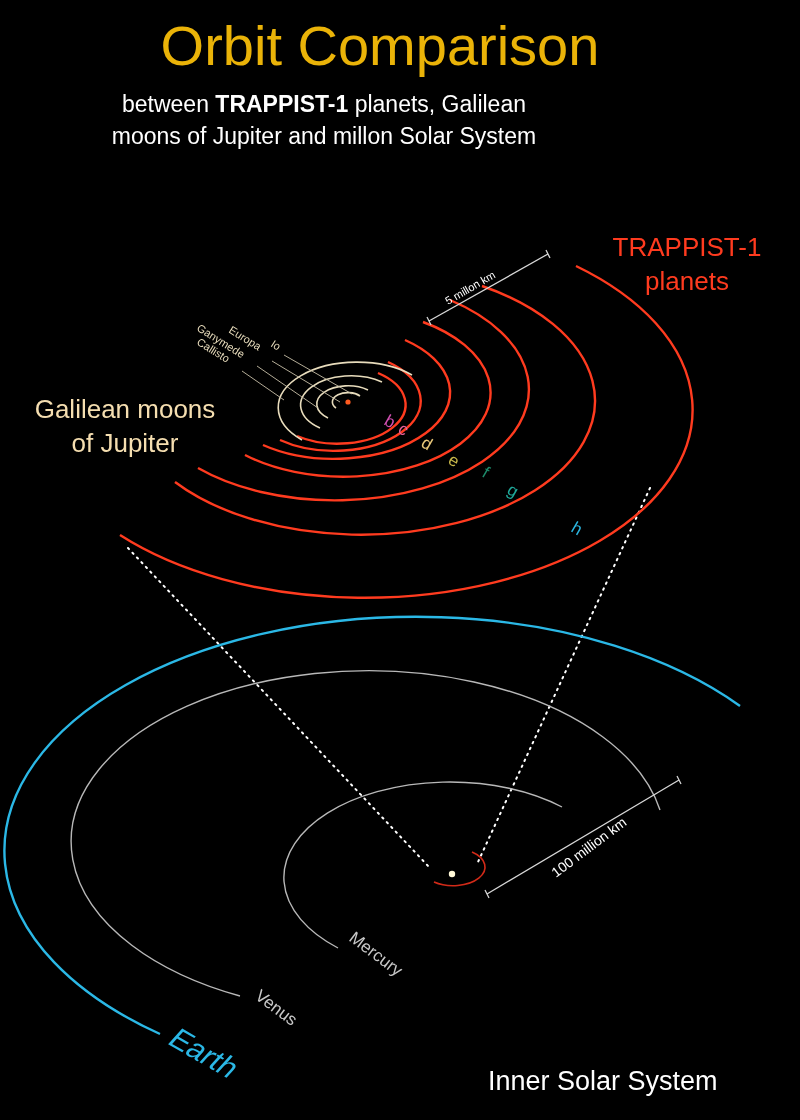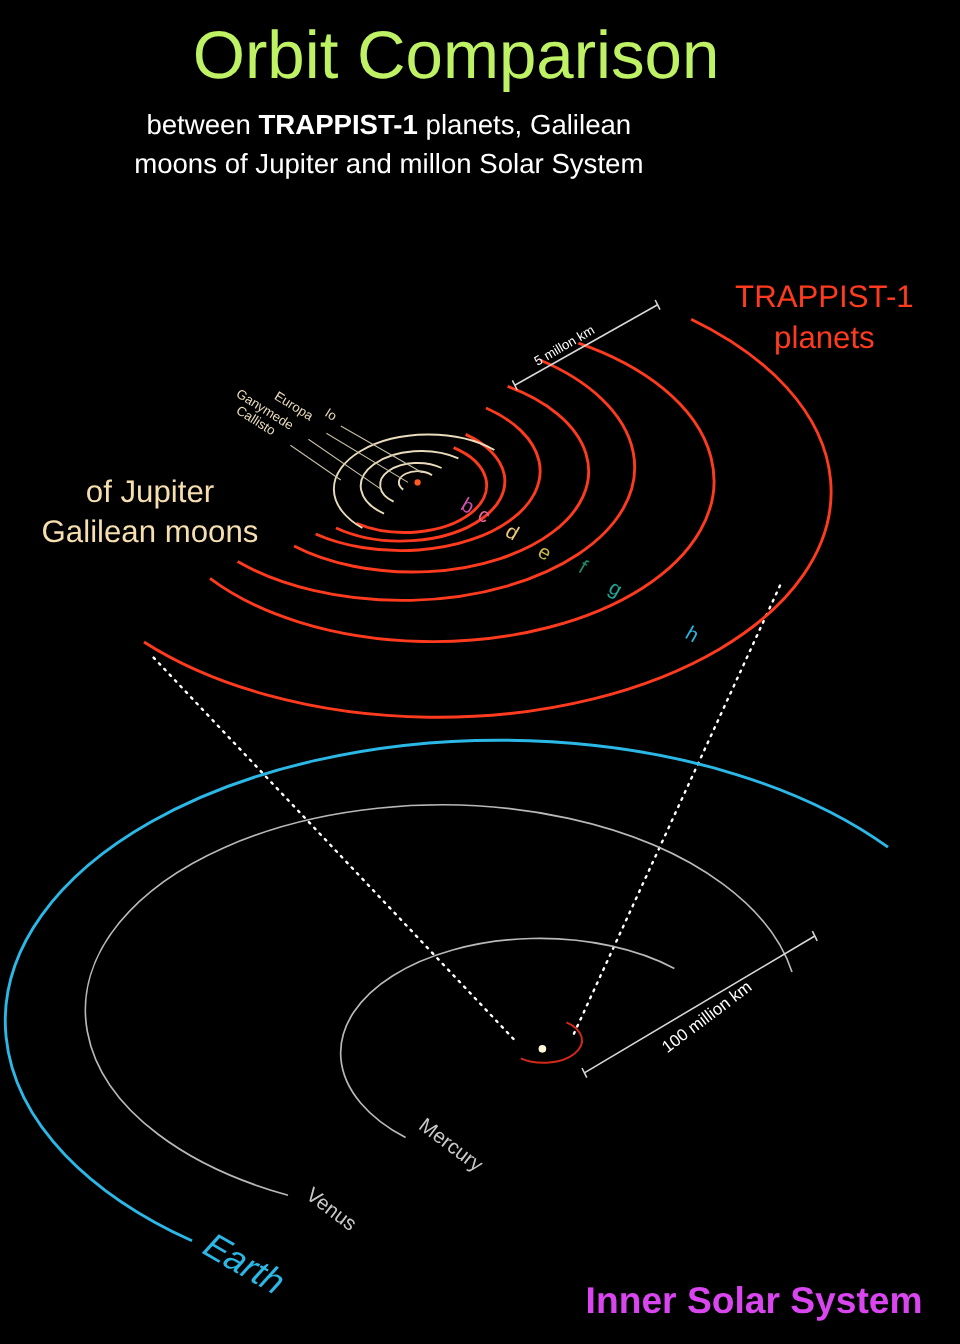--- a/index.html
+++ b/index.html
@@ -1,24 +1,24 @@
 <!DOCTYPE html>
 <html><head>
 <meta charset="utf-8">
 <style>
   html, body { margin: 0; padding: 0; background: #000; }
   body { width: 800px; height: 1120px; position: relative; overflow: hidden; font-family: "Liberation Sans", sans-serif; color: #fff; }
-  .title { position: absolute; top: 14px; left: 0; width: 760px; text-align: center; font-size: 56px; line-height: 64px; color: #bef264; }
+  .title { position: absolute; top: 14px; left: 0; width: 760px; text-align: center; font-size: 56px; line-height: 64px; color: #eab308; }
   .subtitle { position: absolute; top: 88px; left: 0; width: 648px; text-align: center; font-size: 23px; line-height: 32px; color: #fff; }
   .subtitle b { font-weight: bold; }
   svg.diagram { position: absolute; top: 0; left: 0; }
   .label { position: absolute; white-space: nowrap; }
   .trappist-label { left: 572px; top: 230px; width: 230px; text-align: center; font-size: 26px; line-height: 34px; color: #ff3b1f; }
   .galilean-label { left: 0px; top: 392px; width: 250px; text-align: center; font-size: 26px; line-height: 34px; color: #f5deb0; }
-  .inner-label { left: 488px; top: 1066px; font-size: 31px; color: #d946ef; font-weight: bold; }
+  .inner-label { left: 488px; top: 1066px; font-size: 27px; color: #ffffff; }
 </style>
 </head>
 <body>
 
 <div class="title">Orbit Comparison</div>
 <div class="subtitle">
   <span>between </span><b>TRAPPIST-1</b><span> planets, Galilean</span><br>
   <span>moons of Jupiter and millon Solar System</span>
 </div>
 
@@ -97,16 +97,16 @@
     <line x1="677" y1="776" x2="681" y2="784"></line>
   </g>
   <text transform="translate(556,878) rotate(-37)" font-family="Liberation Sans, sans-serif" font-size="14" fill="#fff">100 million km</text>
 </svg>
 
 <div class="label trappist-label">
   <div>TRAPPIST-1</div>
   <div>planets</div>
 </div>
 <div class="label galilean-label">
+  <div>Galilean moons</div>
   <div>of Jupiter</div>
-  <div>Galilean moons</div>
 </div>
 <div class="label inner-label">Inner Solar System</div>
 
 </body></html>

